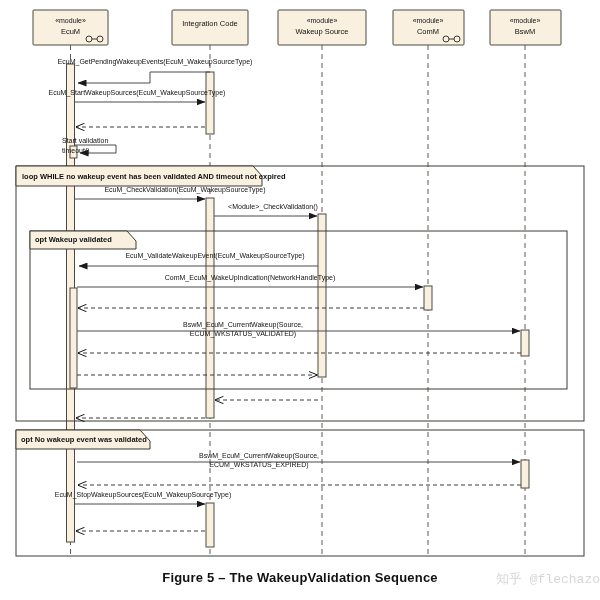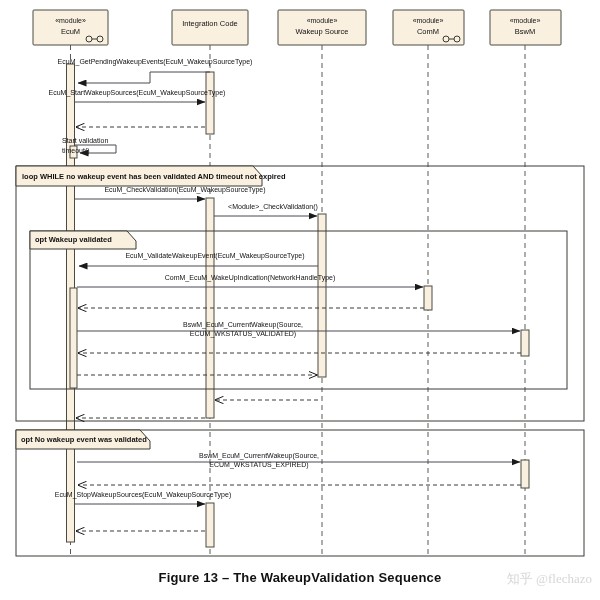--- a/index.html
+++ b/index.html
@@ -96,25 +96,25 @@
     width: 600px;
     text-align: center;
     font-size: 13px;
     font-weight: bold;
     color: #111111;
     font-family: "Liberation Sans", sans-serif;
     letter-spacing: 0.2px;
   }
   .watermark {
     position: absolute;
-    right: 8px;
+    right: 0;
     top: 570px;
     font-size: 13px;
     color: #d6d6d6;
-    font-family: Liberation Serif, serif;
+    font-family: Liberation Mono, monospace;
     white-space: nowrap;
   }
 </style>
 </head>
 <body>
 
 <div id="stage">
 
   <svg id="diagram" viewBox="0 0 600 600">
     <defs>
@@ -305,15 +305,15 @@
         <text class="t-msg" x="143" y="497">EcuM_StopWakeupSources(EcuM_WakeupSourceType)</text>
         <line class="msg-line" x1="74.5" y1="504" x2="205" y2="504" marker-end="url(#arrowSolid)"></line>
       </g>
 
       <g>
         <line class="msg-ret" x1="205" y1="531" x2="76" y2="531" marker-end="url(#arrowOpen)"></line>
       </g>
     </g>
   </svg>
 
-  <div class="caption">Figure 13 – The WakeupValidation Sequence</div>
+  <div class="caption">Figure 5 – The WakeupValidation Sequence</div>
   <div class="watermark">知乎 @flechazo</div>
 </div>
 
 </body></html>

